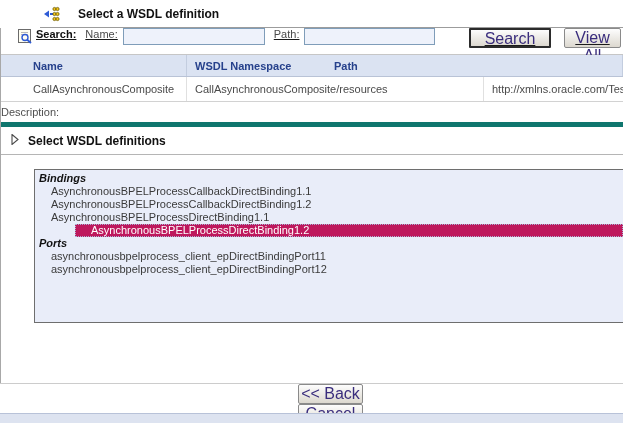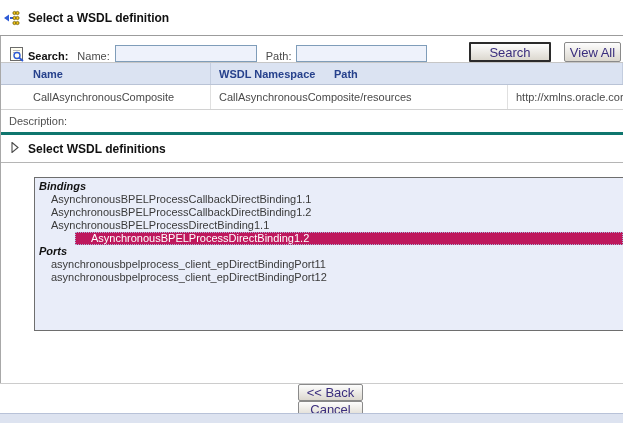--- a/index.html
+++ b/index.html
@@ -1,52 +1,52 @@
 <!DOCTYPE html>
 <html><head>
 <meta charset="utf-8">
 <style>
   * { box-sizing: border-box; margin: 0; padding: 0; }
   html,body { width: 623px; height: 423px; background: #fff; overflow: hidden; }
   body { font-family: "Liberation Sans", sans-serif; font-size: 11px; color: #1a1a1a; }
   .page { width: 623px; height: 423px; display: flex; flex-direction: column; background: #fff; }
 
   
-  .title-row { height: 36px; display: flex; align-items: center; gap: 8px; padding-left: 4px;
-               border-bottom: 1px solid #9c9c9c; }
+  .title-row { height: 28px; display: flex; align-items: center; gap: 18px; padding-left: 4px;
+               border-bottom: 1px solid #9c9c9c; margin-left: 40px; }
   .title-text { font-size: 12px; font-weight: bold; color: #111; }
 
   
   .content-left-border { border-left: 1px solid #a8a8a8; flex: 1; display: flex; flex-direction: column; }
-  .search-row { height: 27px; display: flex; align-items: flex-end; padding-left: 8px;
-                border-bottom: 1px solid #c6c6c6; }
+  .search-row { height: 27px; display: flex; align-items: flex-start; padding-left: 16px;
+                border-bottom: 1px solid #c6c6c6; text-decoration: underline; }
   .lbl-bold { font-weight: bold; color: #111; margin-left: 3px; }
   .lbl { color: #4a4a4a; margin-left: 9px; }
   .txt { height: 17px; border: 1px solid #7f9db9; background: #eef2fb; margin-left: 5px;
          font-family: "Liberation Sans", sans-serif; font-size: 11px; padding: 0 2px; }
   .txt-name { width: 142px; }
   .txt-path { width: 131px; }
-  .btn { height: 20px; font-family: "Liberation Sans", sans-serif; font-size: 13px;
+  .btn { height: 20px; font-family: "Liberation Sans", sans-serif; font-size: 16px;
          color: #3a2d7d; background: linear-gradient(#fdfdfd, #dcd8cf);
          border: 1px solid #8a8a8a; border-radius: 2px; cursor: pointer; }
   .btn-search { width: 82px; margin-left: auto; border: 2px solid #2b2b2b; border-radius: 1px; }
   .btn-viewall { width: 57px; margin-left: 13px; margin-right: 2px; }
 
   
   .thead { height: 22px; display: flex; background: #dbe3f2; border-bottom: 1px solid #b9c3d6; }
   .th { display: flex; align-items: center; padding-left: 8px; font-weight: bold; color: #26418c;
         border-right: 1px solid #c3cddf; overflow: hidden; white-space: nowrap; }
   .trow { height: 25px; display: flex; background: #fff; border-bottom: 1px solid #d2d2d2; }
   .td { display: flex; align-items: center; padding-left: 8px; color: #4a4a4a;
         border-right: 1px solid #e0e0e0; overflow: hidden; white-space: nowrap; }
-  .c1 { width: 210px; padding-left: 32px; } .c2 { width: 297px; } .c3 { flex: 1; border-right: none; }
+  .c1 { width: 186px; padding-left: 32px; } .c2 { width: 297px; } .c3 { flex: 1; border-right: none; }
 
   
-  .desc-row { height: 25px; display: flex; align-items: center; padding-left: 8px;
-              color: #4f4f4f; border-bottom: 3px solid #0f766e; }
+  .desc-row { height: 25px; display: flex; align-items: center; padding-left: 0;
+              color: #4f4f4f; border-bottom: 5px solid #0f766e; }
 
   
   .section-row { height: 28px; display: flex; align-items: center; gap: 9px; padding-left: 10px;
                  border-bottom: 1px solid #b5b5b5; font-size: 12px; font-weight: bold; color: #111; }
 
   
   .listbox-wrap { padding: 14px 0 0 33px; }
   .listbox { height: 154px; background: #e9edf9; border: 1px solid #6e6e6e; border-right: none;
              overflow: hidden; padding-top: 2px; }
   .lb-group { font-weight: bold; font-style: italic; color: #111; padding-left: 4px;

